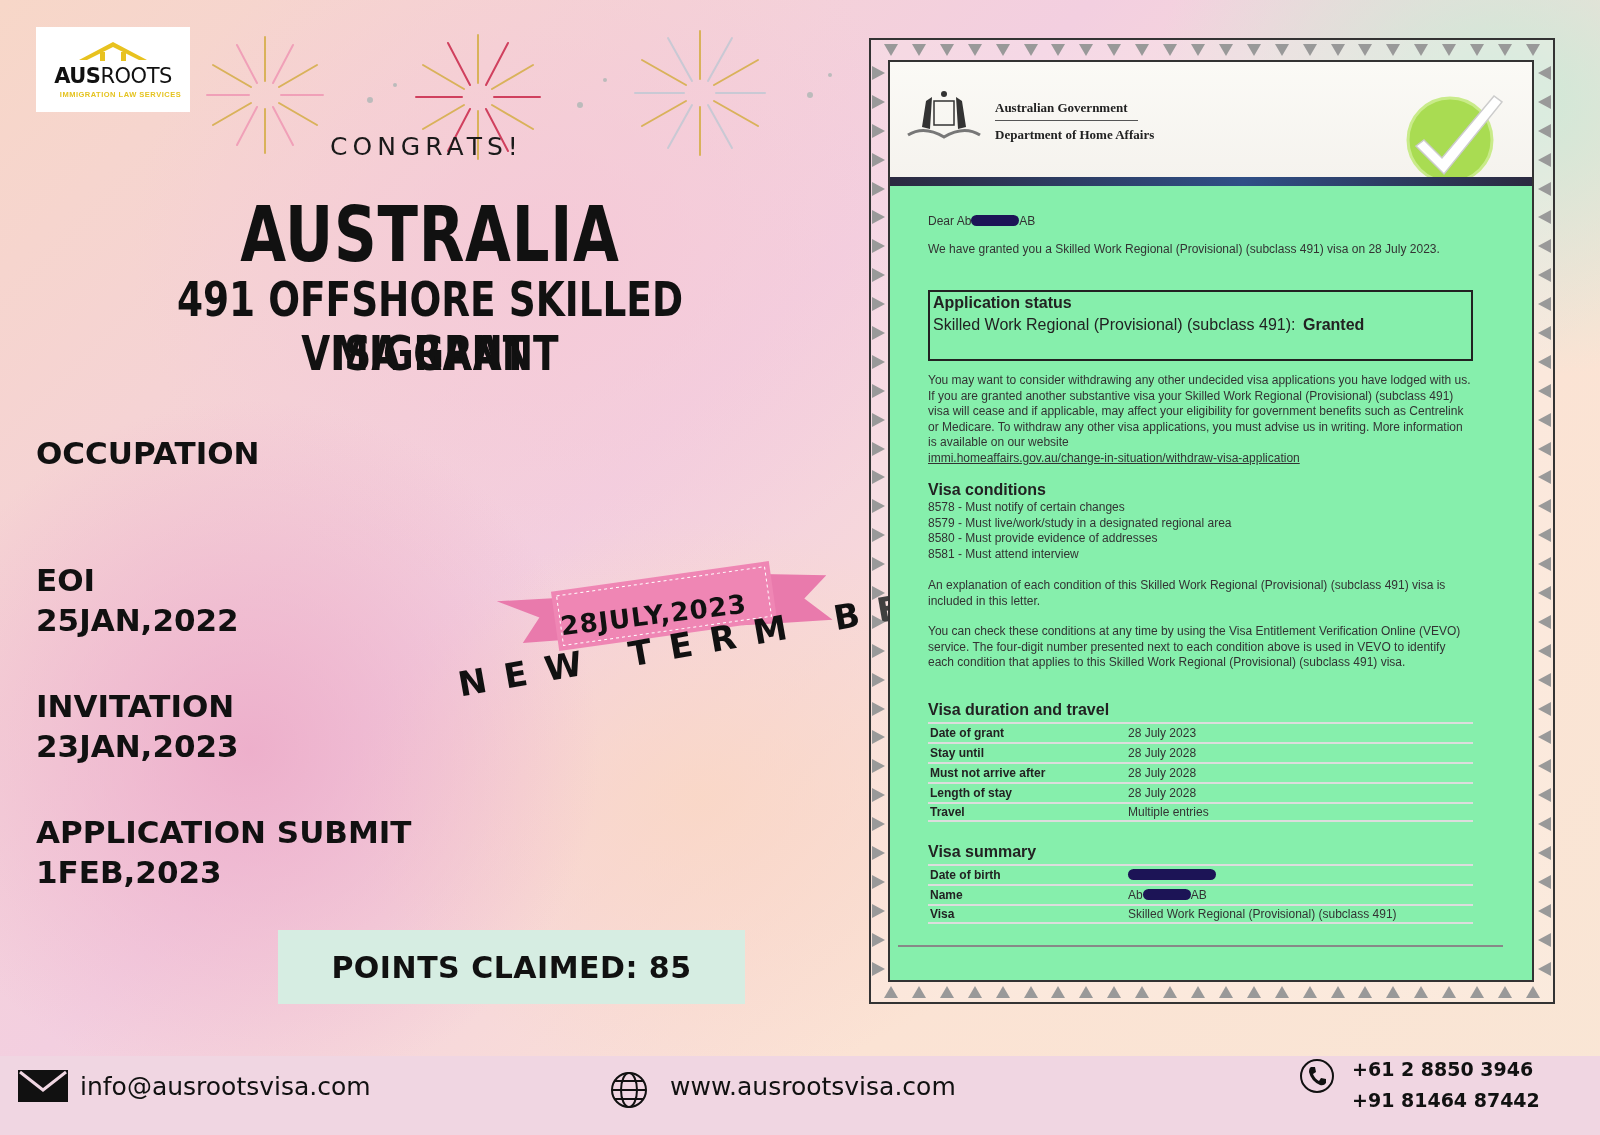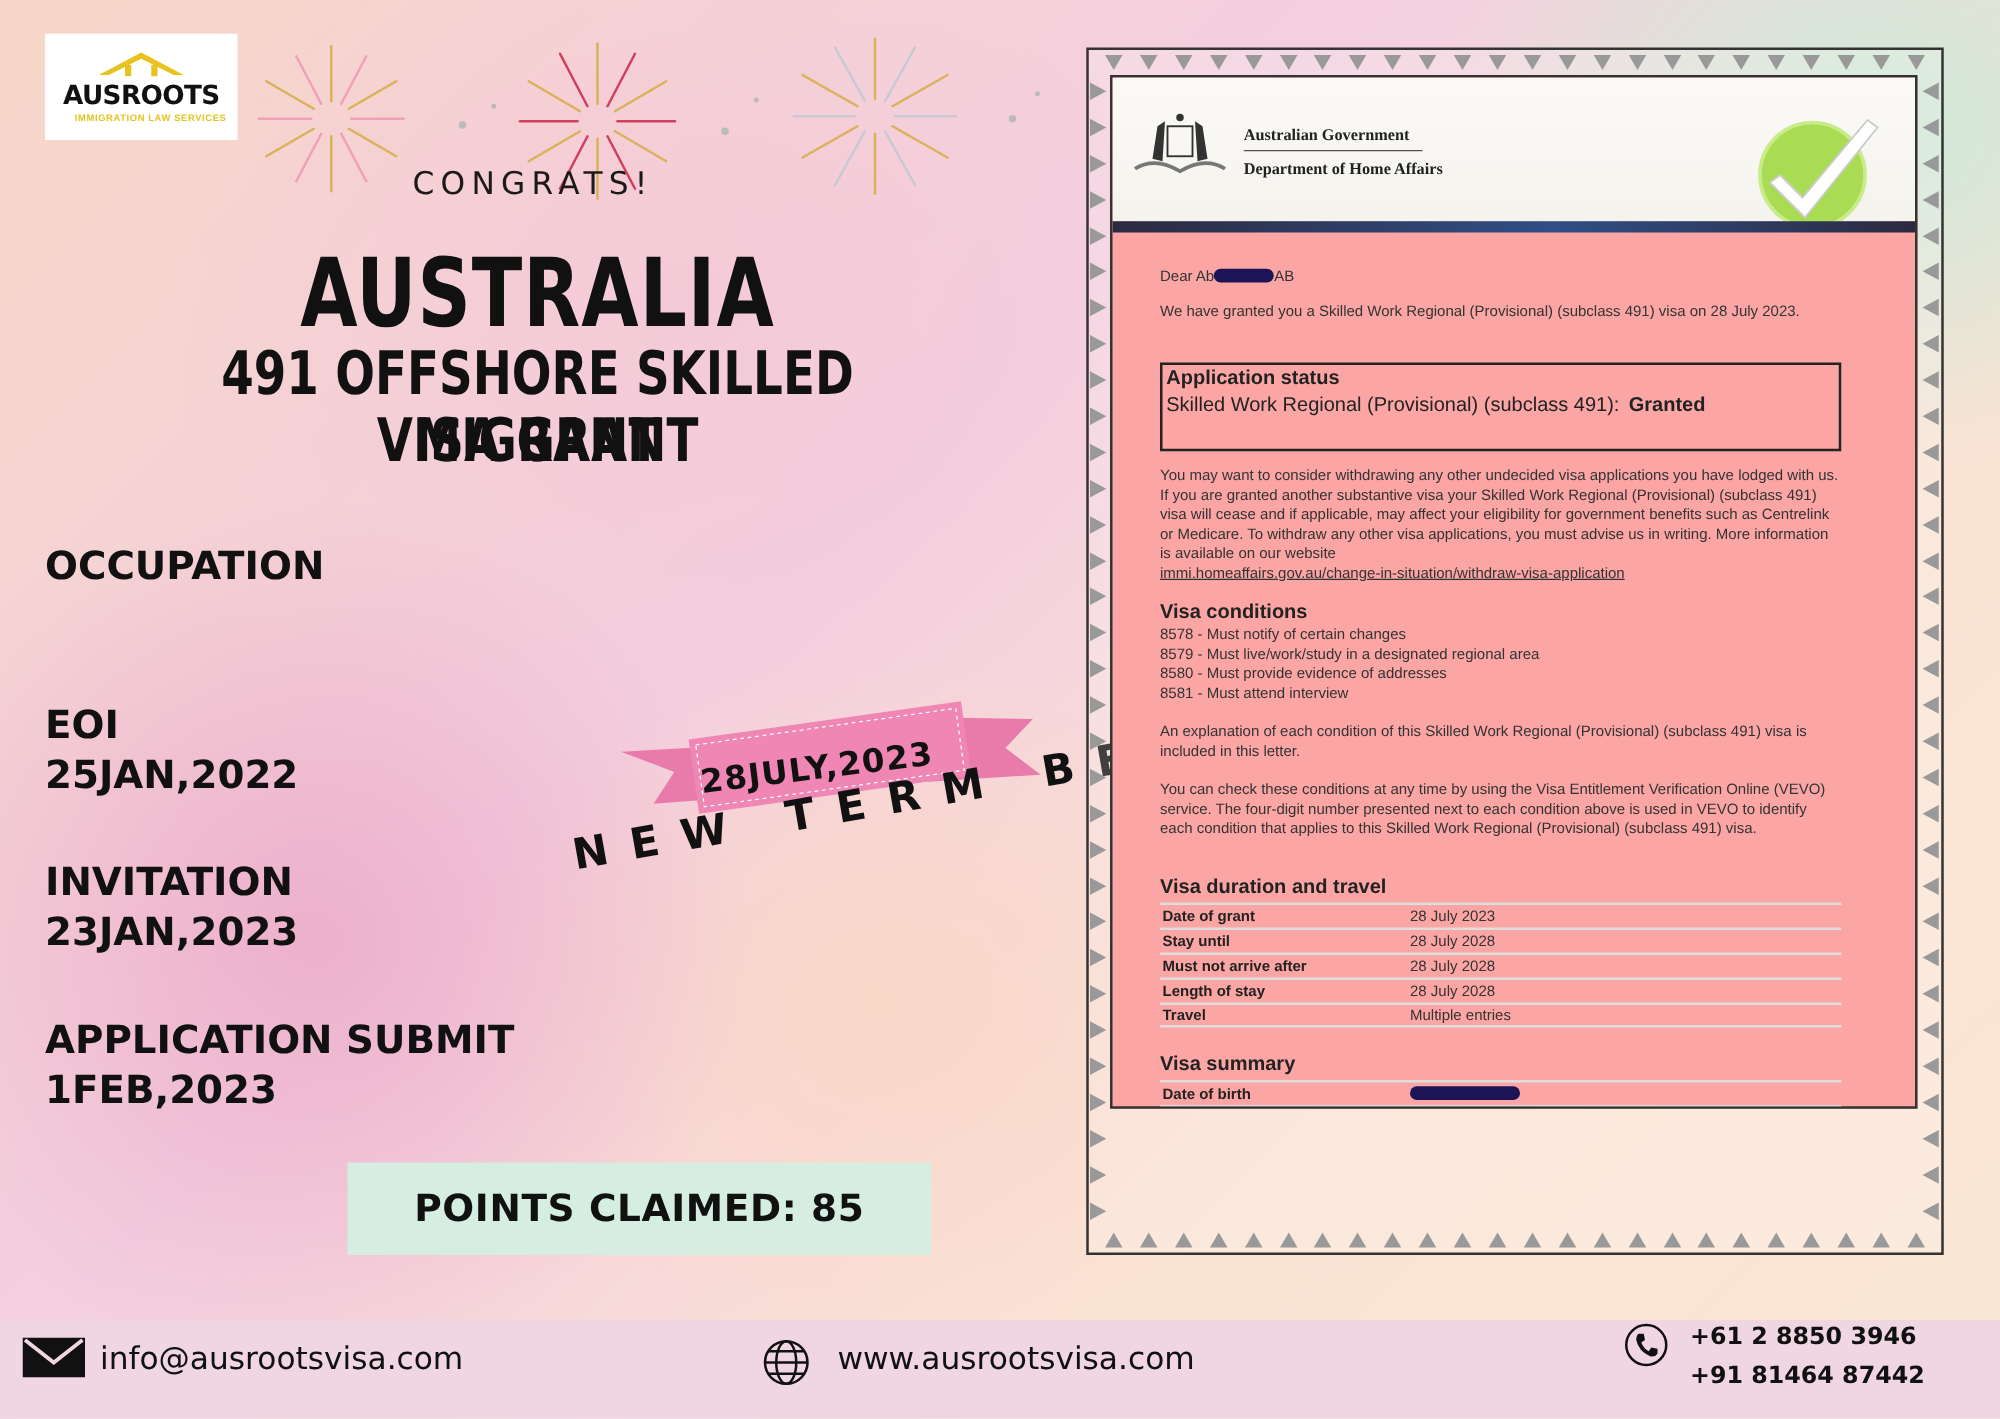--- a/index.html
+++ b/index.html
@@ -15,21 +15,21 @@
       linear-gradient(135deg, #f7d7c8 0%, #f3cfe0 40%, #fbe3d4 70%, #f9e6d5 100%);
   }
   .logo {
     position: absolute; left: 36px; top: 27px; width: 154px; height: 85px;
     background: #fff; display: flex; flex-direction: column; align-items: center; justify-content: center;
   }
   .logo-roof { width: 76px; height: 22px; position: relative; margin-bottom: 4px; }
   .logo-roof svg { display: block; }
   .logo-name { font-family: "DejaVu Sans", sans-serif; font-size: 21px; letter-spacing: -0.5px; color: #111; line-height: 1; }
   .logo-name b { font-weight: 800; }
-  .logo-name span { font-weight: 700; }
+  .logo-name span { font-weight: 400; }
   .logo-sub { font-size: 7.5px; color: #e5c31f; letter-spacing: 0.5px; margin-top: 3px; font-weight: 700; padding-left: 15px; }
 
   .fireworks { position: absolute; left: 205px; top: 25px; width: 640px; height: 145px; }
   .congrats { position: absolute; left: 330px; top: 132px; font-size: 25px; letter-spacing: 5px; color: #1a1a1a; font-family: "DejaVu Sans", sans-serif; }
 
   .title-main {
     position: absolute; left: 0; width: 860px; top: 190px; text-align: center;
     font-family: "DejaVu Sans", sans-serif; font-weight: 900; font-size: 76px; color: #111;
     transform: scaleX(0.78); transform-origin: 430px 0; letter-spacing: 1px;
   }
@@ -62,21 +62,21 @@
 
   
   .letter-outer { position: absolute; left: 869px; top: 38px; width: 686px; height: 966px; border: 2px solid #333; background: rgba(255,255,255,0.2); }
   .tri-row { position: absolute; display: flex; justify-content: space-between; }
   .tri-down { width: 0; height: 0; border-left: 7px solid transparent; border-right: 7px solid transparent; border-top: 12px solid #999; }
   .tri-up { width: 0; height: 0; border-left: 7px solid transparent; border-right: 7px solid transparent; border-bottom: 12px solid #999; }
   .tri-col { position: absolute; display: flex; flex-direction: column; justify-content: space-between; }
   .tri-right { width: 0; height: 0; border-top: 7px solid transparent; border-bottom: 7px solid transparent; border-left: 13px solid #999; }
   .tri-left { width: 0; height: 0; border-top: 7px solid transparent; border-bottom: 7px solid transparent; border-right: 13px solid #999; }
 
-  .letter-paper { position: absolute; left: 888px; top: 60px; width: 646px; height: 827px; background: #fca5a5; border: 2px solid #333; overflow: hidden; }
+  .letter-paper { position: absolute; left: 888px; top: 60px; width: 646px; height: 922px; background: #86efac; border: 2px solid #333; overflow: hidden; }
   .lh { position: absolute; left: 0; top: 0; width: 100%; height: 115px; background: linear-gradient(#fbfaf6, #f5f3ee); }
   .crest { position: absolute; left: 14px; top: 25px; width: 80px; height: 60px; }
   .gov1 { position: absolute; left: 105px; top: 38px; font-family: "Liberation Serif", serif; font-weight: 700; font-size: 13px; color: #222; }
   .gov-line { position: absolute; left: 105px; top: 58px; width: 143px; height: 1px; background: #555; }
   .gov2 { position: absolute; left: 105px; top: 65px; font-family: "Liberation Serif", serif; font-weight: 700; font-size: 13px; color: #222; }
   .check { position: absolute; left: 512px; top: 22px; width: 105px; height: 100px; }
   .lh-bar { position: absolute; left: 0; top: 115px; width: 100%; height: 9px; background: linear-gradient(90deg, #2b2a40, #2f4f86 55%, #2b2a40); }
 
   .lbody { position: absolute; left: 38px; width: 545px; font-size: 12px; color: #333; line-height: 15.5px; }
   .redact { display: inline-block; background: #1c1456; border-radius: 8px; height: 11px; vertical-align: -1px; }
@@ -410,20 +410,24 @@
   <div class="lbody sec-h" style="top:780px;">Visa summary</div>
   <div class="dtable" style="top:802px;">
     <div class="row">
         <div class="k">Date of birth</div>
         <div><span class="redact" style="width:88px;"></span></div>
       </div>
     <div class="row">
         <div class="k">Name</div>
         <div><span>Ab</span><span class="redact" style="width:48px;"></span><span>AB</span></div>
       </div>
+    <div class="row">
+        <div class="k">Visa</div>
+        <div>Skilled Work Regional (Provisional) (subclass 491)</div>
+      </div>
   </div>
   <div class="foot-line"></div>
 </div>
 
 <div class="footer"></div>
 <svg class="f-email-icon" viewBox="0 0 50 32">
   <rect x="0" y="0" width="50" height="32" fill="#111"></rect>
   <path d="M2 2 L25 20 L48 2" stroke="#f0d6e2" stroke-width="3" fill="none"></path>
 </svg>
 <div class="f-email">info@ausrootsvisa.com</div>

